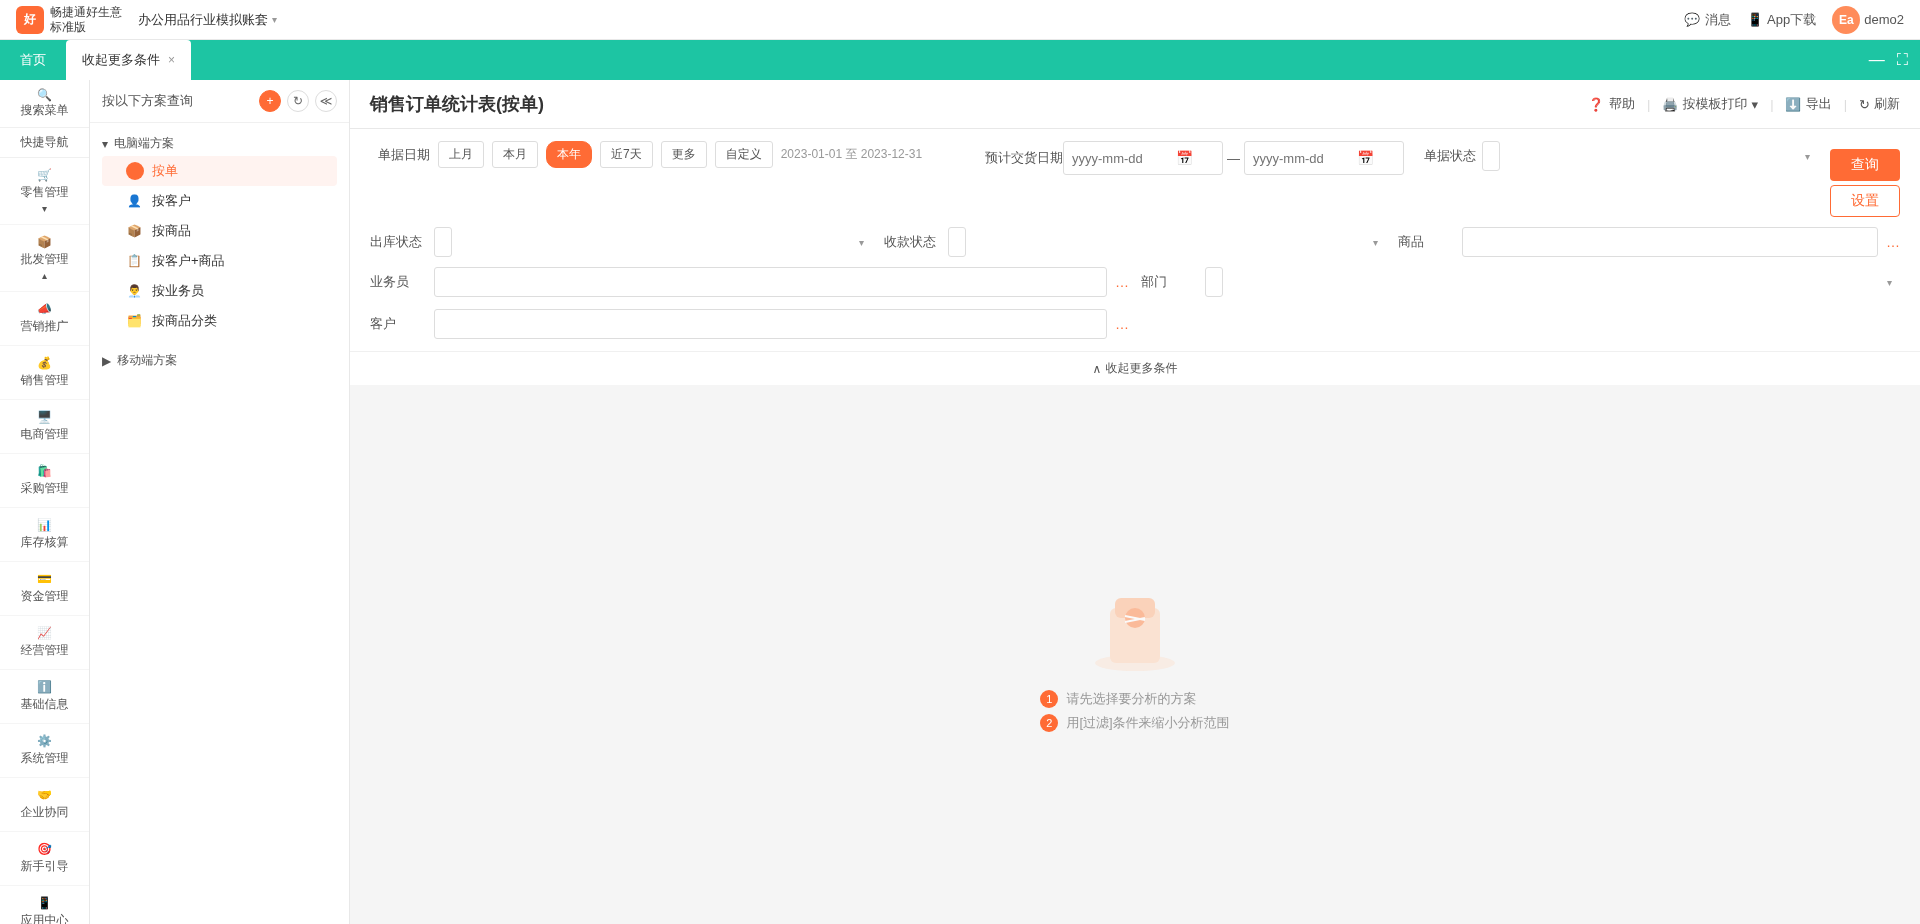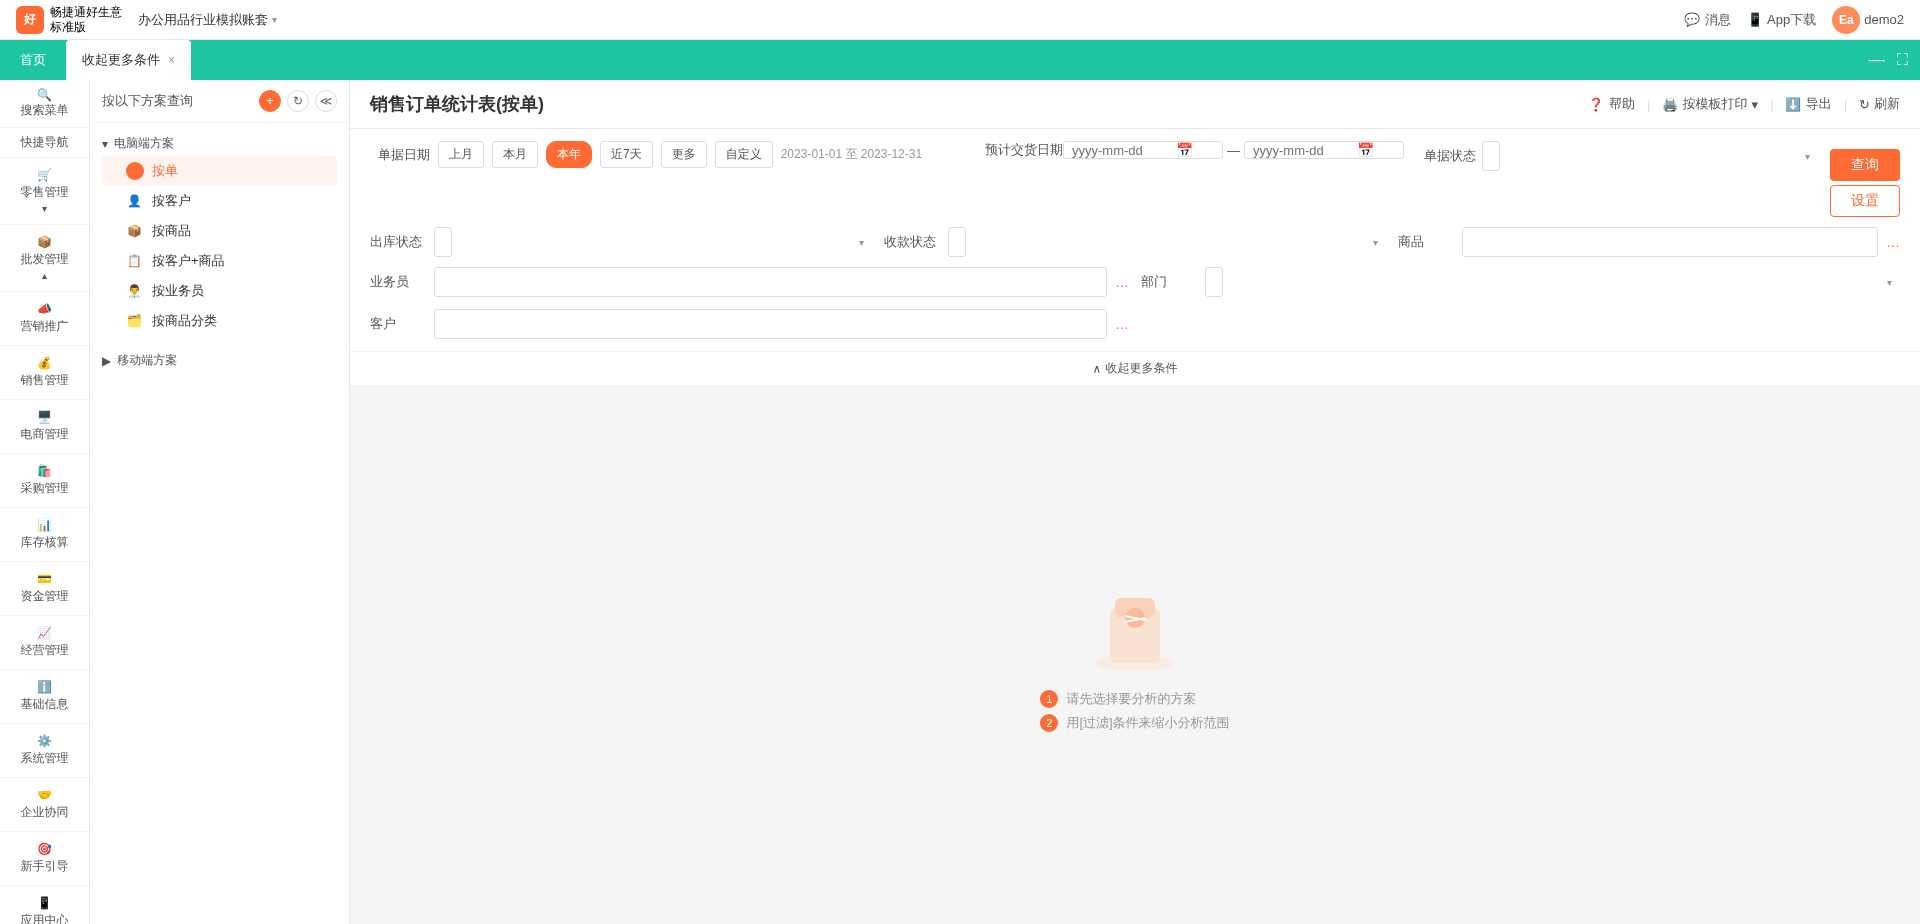--- a/index.html
+++ b/index.html
@@ -11,21 +11,21 @@
       background: #fff;
       display: flex;
       align-items: center;
       padding: 0 16px;
       border-bottom: 1px solid #e8e8e8;
       justify-content: space-between;
     }
     .top-bar-left { display: flex; align-items: center; gap: 8px; }
     .logo-area { display: flex; align-items: center; gap: 6px; }
     .logo-icon { width: 28px; height: 28px; background: #ff6b35; border-radius: 6px; display: flex; align-items: center; justify-content: center; color: #fff; font-size: 12px; font-weight: bold; }
-    .logo-text { font-size: 12px; color: #000000; line-height: 1.2; }
+    .logo-text { font-size: 12px; color: #404040; line-height: 1.2; }
     .app-selector { display: flex; align-items: center; gap: 4px; font-size: 13px; color: #333; cursor: pointer; padding: 4px 8px; }
     .app-selector .chevron { color: #999; font-size: 10px; }
     .top-bar-right { display: flex; align-items: center; gap: 16px; }
     .top-right-item { display: flex; align-items: center; gap: 4px; font-size: 13px; color: #555; cursor: pointer; }
     .avatar { width: 28px; height: 28px; border-radius: 50%; background: #ff8c5a; display: flex; align-items: center; justify-content: center; color: #fff; font-size: 12px; font-weight: bold; }
 
     
     .tab-bar {
       height: 40px;
       background: #1dc5a3;
@@ -174,21 +174,21 @@
       background: #fff;
       outline: none;
       cursor: pointer;
       appearance: none;
     }
     .select-wrapper { flex: 1; position: relative; }
     .select-wrapper .chevron-down {
       position: absolute; right: 8px; top: 50%; transform: translateY(-50%);
       color: #999; font-size: 10px; pointer-events: none;
     }
-    .date-input-wrapper { display: flex; align-items: center; gap: 4px; border: 1px solid #ddd; border-radius: 3px; padding: 0 8px; height: 18px; background: #fff; min-width: 160px; }
+    .date-input-wrapper { display: flex; align-items: center; gap: 4px; border: 1px solid #ddd; border-radius: 3px; padding: 0 8px; height: 34px; background: #fff; min-width: 160px; }
     .date-input { border: none; outline: none; font-size: 13px; color: #bbb; width: 100px; }
     .date-icon { color: #ff6b35; font-size: 14px; cursor: pointer; }
     .dash { color: #555; padding: 0 4px; }
     .ellipsis-btn { color: #ff6b35; cursor: pointer; font-size: 14px; }
     .query-btn { background: #ff6b35; color: #fff; border: none; border-radius: 4px; padding: 6px 20px; font-size: 14px; cursor: pointer; height: 32px; margin-top: 8px; }
     .set-btn { background: #fff; color: #ff6b35; border: 1px solid #ff6b35; border-radius: 4px; padding: 5px 20px; font-size: 14px; cursor: pointer; height: 32px; }
     .query-actions { display: flex; flex-direction: column; gap: 4px; }
 
     .filter-section {
       background: #fff;

